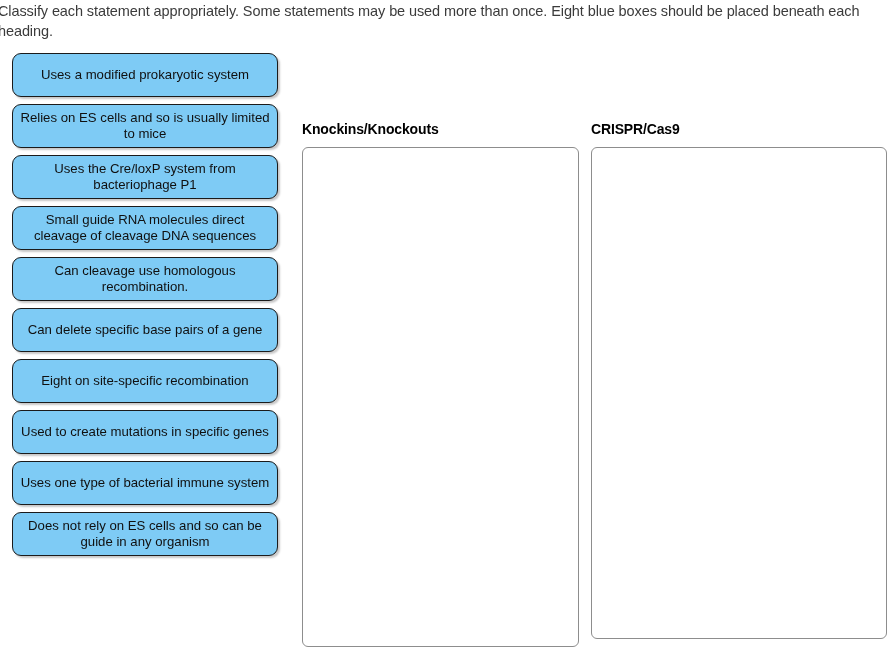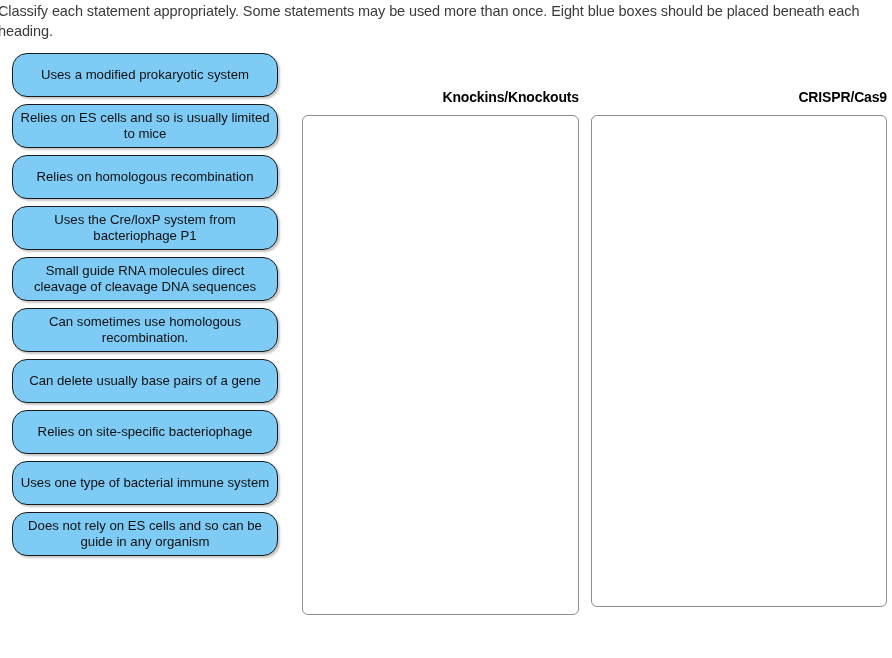--- a/index.html
+++ b/index.html
@@ -35,21 +35,21 @@
     top: 53px;
     width: 266px;
   }
   .tile {
     position: relative;
     box-sizing: border-box;
     width: 266px;
     height: 44px;
     margin-bottom: 7px;
     border: 1px solid #1b1b1b;
-    border-radius: 15px;
+    border-radius: 9px;
     background: #7ecbf5;
     color: #101010;
     font-size: 13.2px;
     line-height: 16.5px;
     text-align: center;
     display: flex;
     align-items: center;
     justify-content: center;
     padding: 0 7px;
     cursor: move;
@@ -62,23 +62,24 @@
 
   
   .zone-col {
     position: absolute;
     top: 88px;
   }
   .zone-title {
     font-size: 14px;
     font-weight: bold;
     color: #000000;
-    text-align: right;
+    text-align: left;
     line-height: 18px;
     letter-spacing: -0.15px;
+    margin-top: 32px;
   }
   .zone-box {
     box-sizing: border-box;
     margin-top: 9px;
     border: 1px solid #8d8d8d;
     border-radius: 6px;
     background: #ffffff;
   }
 
   #zone-col-0 { left: 302px; width: 277px; }
@@ -94,36 +95,36 @@
 
 <div id="tile-column">
 
   <div class="tile">
     <span>Uses a modified prokaryotic system</span>
   </div>
   <div class="tile">
     <span>Relies on ES cells and so is usually limited to mice</span>
   </div>
   <div class="tile">
-    <span>Relies on homologous recombination</span>
-  </div>
-  <div class="tile">
     <span>Uses the Cre/loxP system from bacteriophage P1</span>
   </div>
   <div class="tile">
     <span>Small guide RNA molecules direct cleavage of cleavage DNA sequences</span>
   </div>
   <div class="tile">
-    <span>Can sometimes use homologous recombination.</span>
+    <span>Can cleavage use homologous recombination.</span>
   </div>
   <div class="tile">
-    <span>Can delete usually base pairs of a gene</span>
+    <span>Can delete specific base pairs of a gene</span>
   </div>
   <div class="tile">
-    <span>Relies on site-specific bacteriophage</span>
+    <span>Eight on site-specific recombination</span>
+  </div>
+  <div class="tile">
+    <span>Used to create mutations in specific genes</span>
   </div>
   <div class="tile">
     <span>Uses one type of bacterial immune system</span>
   </div>
   <div class="tile">
     <span>Does not rely on ES cells and so can be guide in any organism</span>
   </div>
 
 </div>
 

